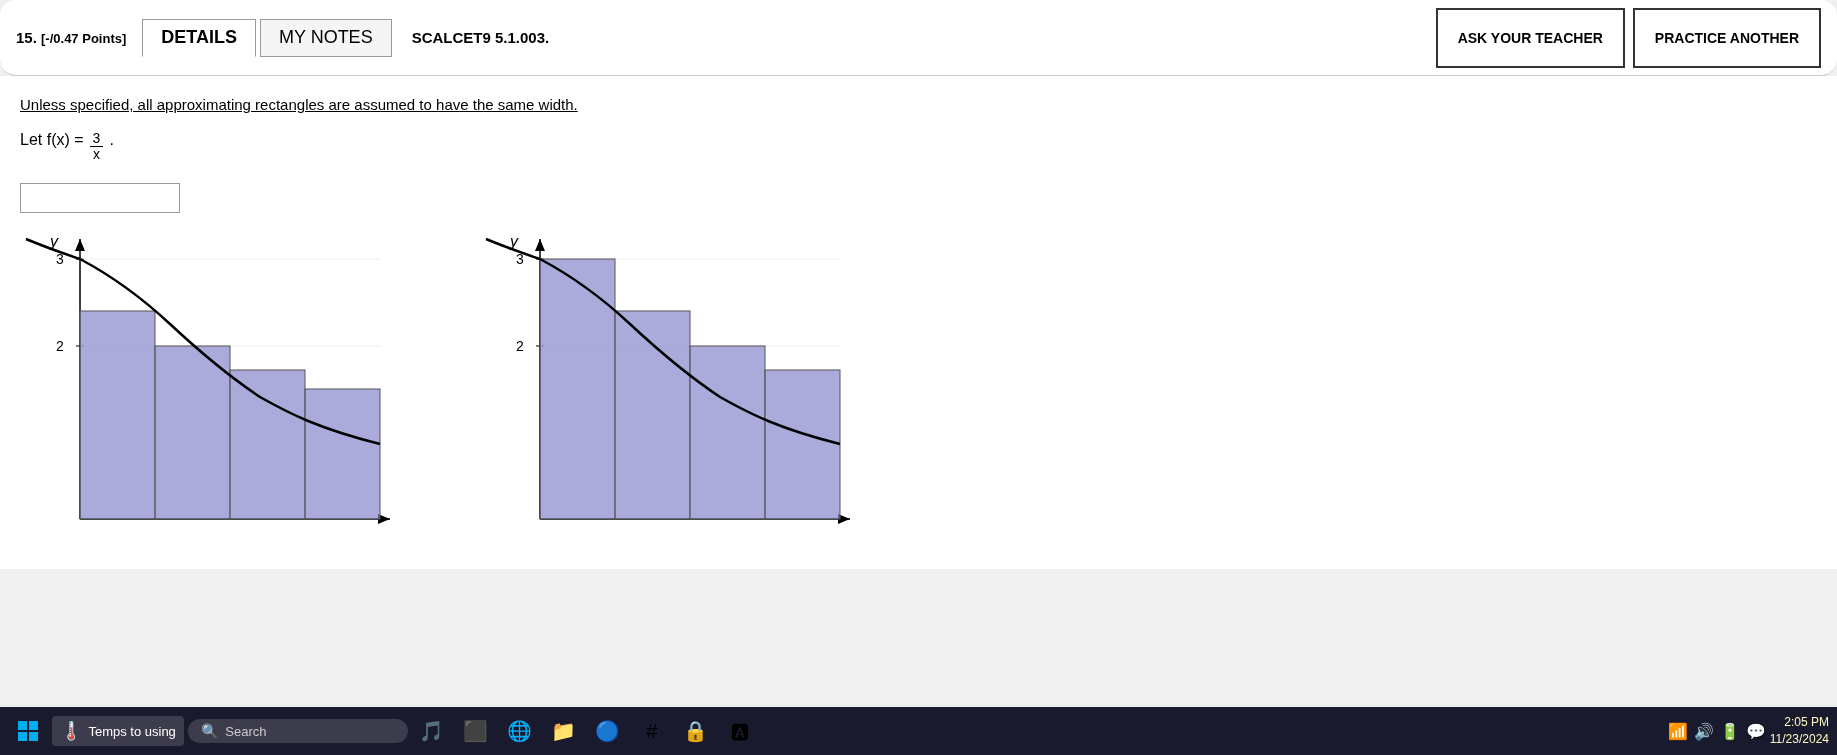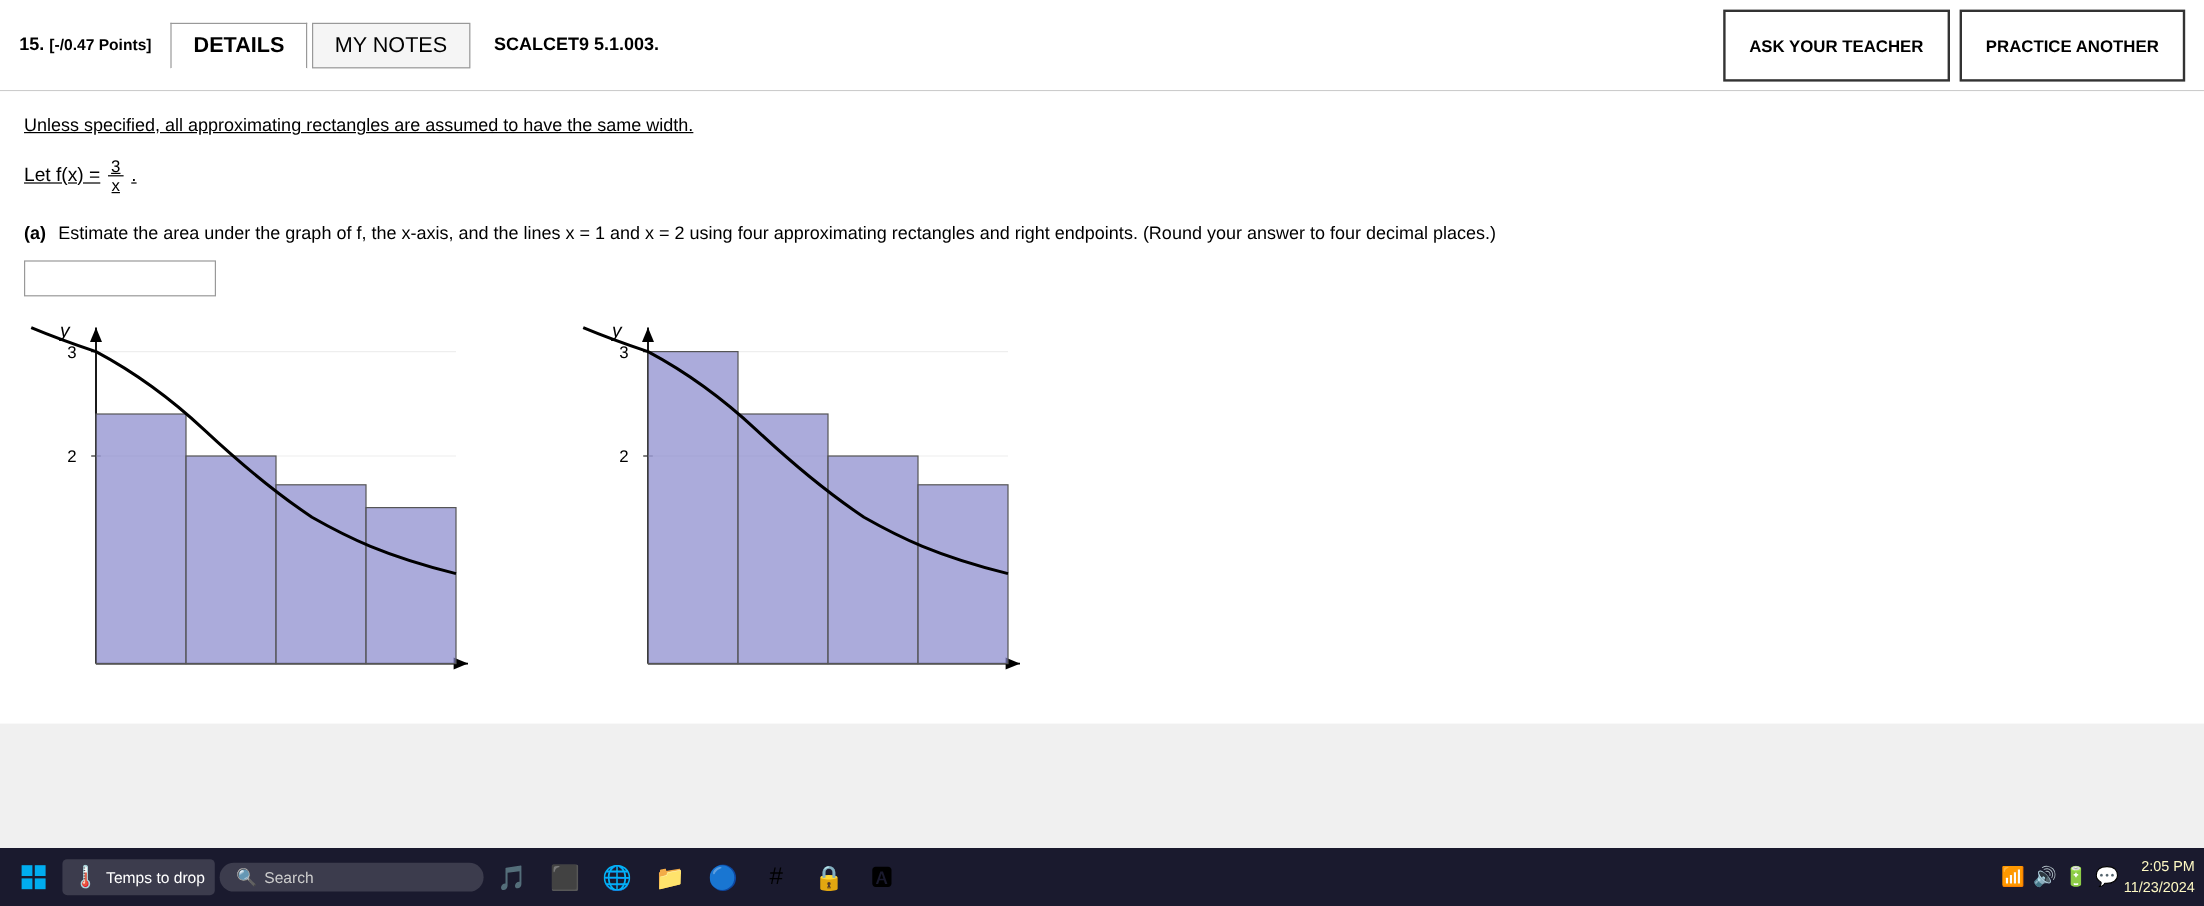--- a/index.html
+++ b/index.html
@@ -13,20 +13,21 @@
 
     
     .top-bar {
       display: flex;
       align-items: center;
       background: #fff;
       border-bottom: 1px solid #ccc;
       padding: 0 16px;
       height: 76px;
       gap: 0;
+      border-radius: 16px;
     }
     .question-number {
       font-weight: bold;
       font-size: 15px;
       margin-right: 16px;
       white-space: nowrap;
     }
     .tab-btn {
       border: 1px solid #999;
       background: #f5f5f5;
@@ -72,23 +73,21 @@
     .instruction-text {
       font-size: 15px;
       margin-bottom: 18px;
       text-decoration: underline;
     }
 
     .let-fx {
       font-size: 16px;
       margin-bottom: 20px;
       display: flex;
-      align-items: center;
       gap: 6px;
-      text-decoration: underline;
     }
 
     .fraction {
       display: inline-flex;
       flex-direction: column;
       align-items: center;
       vertical-align: middle;
       line-height: 1.1;
     }
     .fraction .num {
@@ -246,24 +245,20 @@
 
   <div class="let-fx">
     <span>Let f(x) = </span>
     <span class="fraction">
       <span class="num">3</span>
       <span class="den">x</span>
     </span>
     <span>.</span>
   </div>
 
-  <div class="part-a">
-    <span class="part-label">(a)</span>
-    <span>Estimate the area under the graph of f, the x-axis, and the lines x = 1 and x = 2 using four approximating rectangles and right endpoints. (Round your answer to four decimal places.)</span>
-  </div>
 
   <input type="text" class="answer-box" placeholder="" style="">
 
 
   <div class="graphs-row">
 
     <div class="graph-container">
       <svg class="graph-svg" viewBox="0 0 380 320">
 
         <text x="30" y="18" font-size="16" font-style="italic" font-family="Arial">y</text>
@@ -353,21 +348,21 @@
     <svg viewBox="0 0 24 24" fill="none" xmlns="http://www.w3.org/2000/svg">
       <rect x="2" y="2" width="9" height="9" fill="#00adef"></rect>
       <rect x="13" y="2" width="9" height="9" fill="#00adef"></rect>
       <rect x="2" y="13" width="9" height="9" fill="#00adef"></rect>
       <rect x="13" y="13" width="9" height="9" fill="#00adef"></rect>
     </svg>
   </div>
 
   <div class="taskbar-app">
     <span style="font-size:18px;">🌡️</span>
-    <span>Temps to drop</span>
+    <span>Temps to using</span>
   </div>
 
   <div class="search-bar">
     <span style="color:#ccc; font-size:14px;">🔍</span>
     <input type="text" placeholder="Search" style="">
   </div>
 
   <div class="taskbar-item">
     <span style="font-size:20px;">🎵</span>
   </div>

